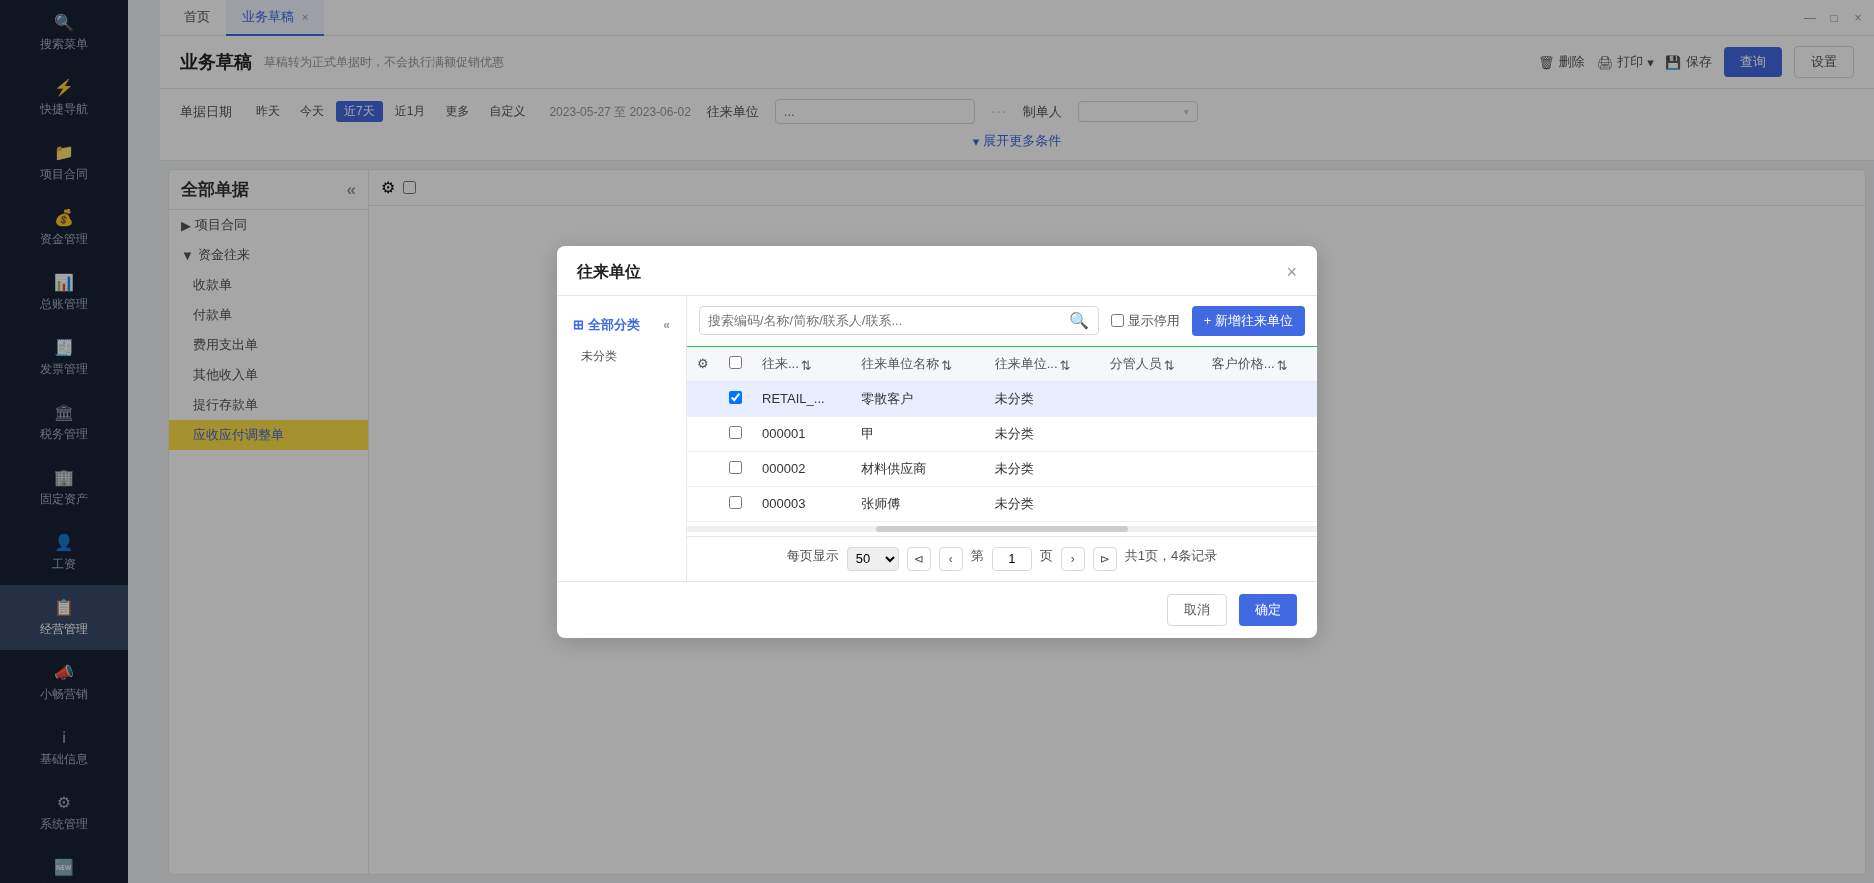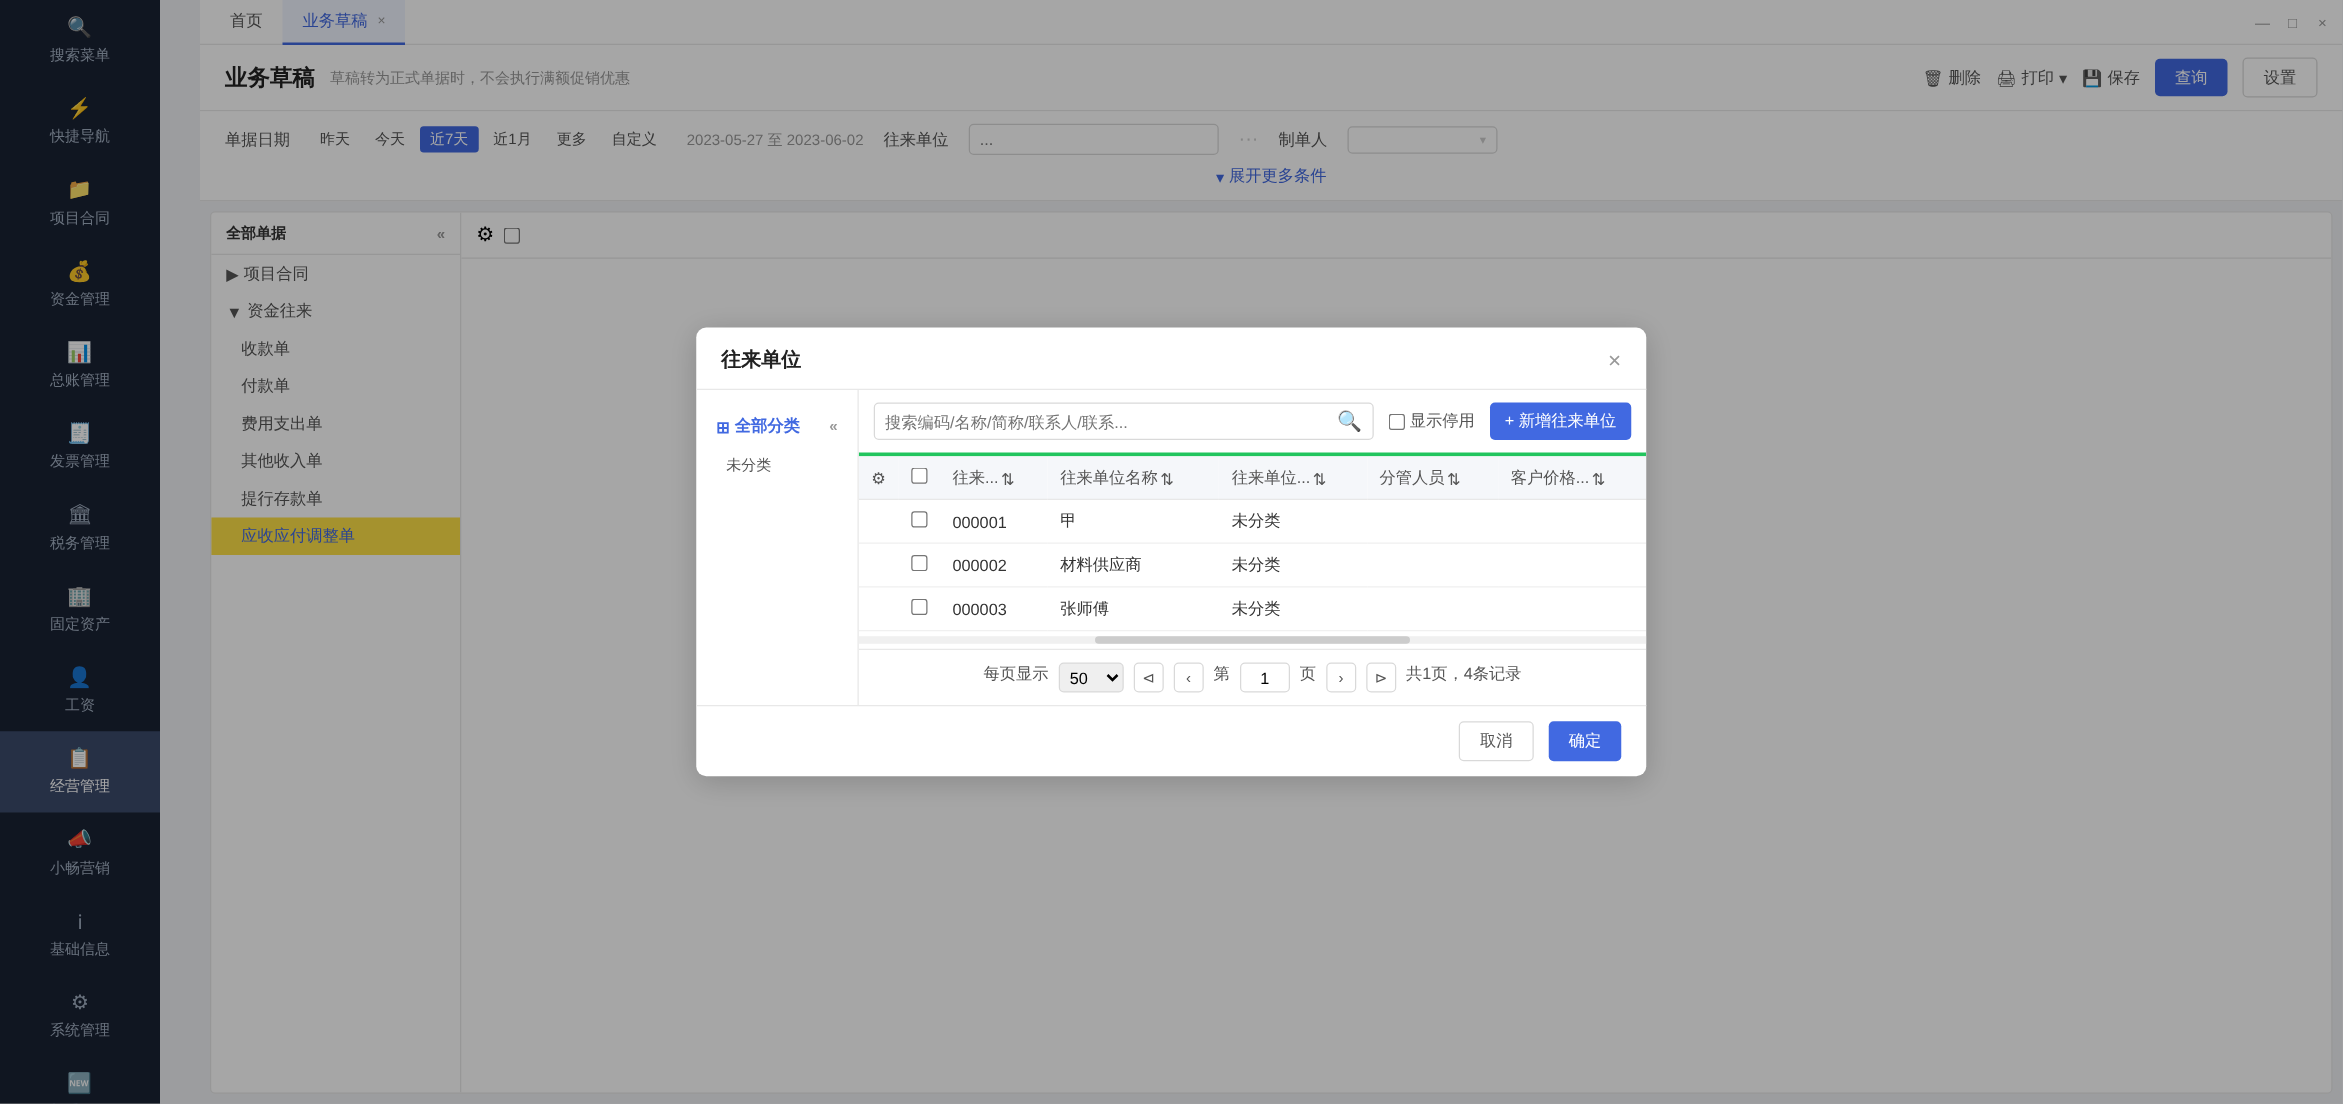--- a/index.html
+++ b/index.html
@@ -190,21 +190,21 @@
       width: 200px;
       border-right: 1px solid #e8e8e8;
       flex-shrink: 0;
     }
     .left-panel-header {
       display: flex;
       align-items: center;
       justify-content: space-between;
       padding: 8px 12px;
       border-bottom: 1px solid #e8e8e8;
-      font-size: 12px;
+      font-size: 17px;
       font-weight: bold;
       color: #333;
     }
     .tree-item {
       padding: 6px 12px;
       font-size: 13px;
       color: #555;
       cursor: pointer;
       display: flex;
       align-items: center;
@@ -300,21 +300,21 @@
       flex: 1;
       display: flex;
       flex-direction: column;
       overflow: hidden;
     }
     .dialog-search-bar {
       display: flex;
       align-items: center;
       padding: 10px 12px;
       gap: 12px;
-      border-bottom: 3px solid #22c55e;
+      border-bottom: 1px solid #22c55e;
     }
     .search-input-wrap {
       display: flex;
       align-items: center;
       border: 1px solid #d9d9d9;
       border-radius: 4px;
       padding: 4px 8px;
       gap: 4px;
       flex: 1;
     }
@@ -671,20 +671,29 @@
                   </th>
                 <th>
                     <div class="th-sort">
                       <span>客户价格...</span>
                       <span>⇅</span>
                     </div>
                   </th>
               </tr>
             </thead>
             <tbody>
+              <tr class="selected">
+                <td></td>
+                <td><input type="checkbox" checked="" style=""></td>
+                <td>RETAIL_...</td>
+                <td>零散客户</td>
+                <td>未分类</td>
+                <td></td>
+                <td></td>
+              </tr>
               <tr>
                 <td></td>
                 <td><input type="checkbox" style=""></td>
                 <td>000001</td>
                 <td>甲</td>
                 <td>未分类</td>
                 <td></td>
                 <td></td>
               </tr>
               <tr>

